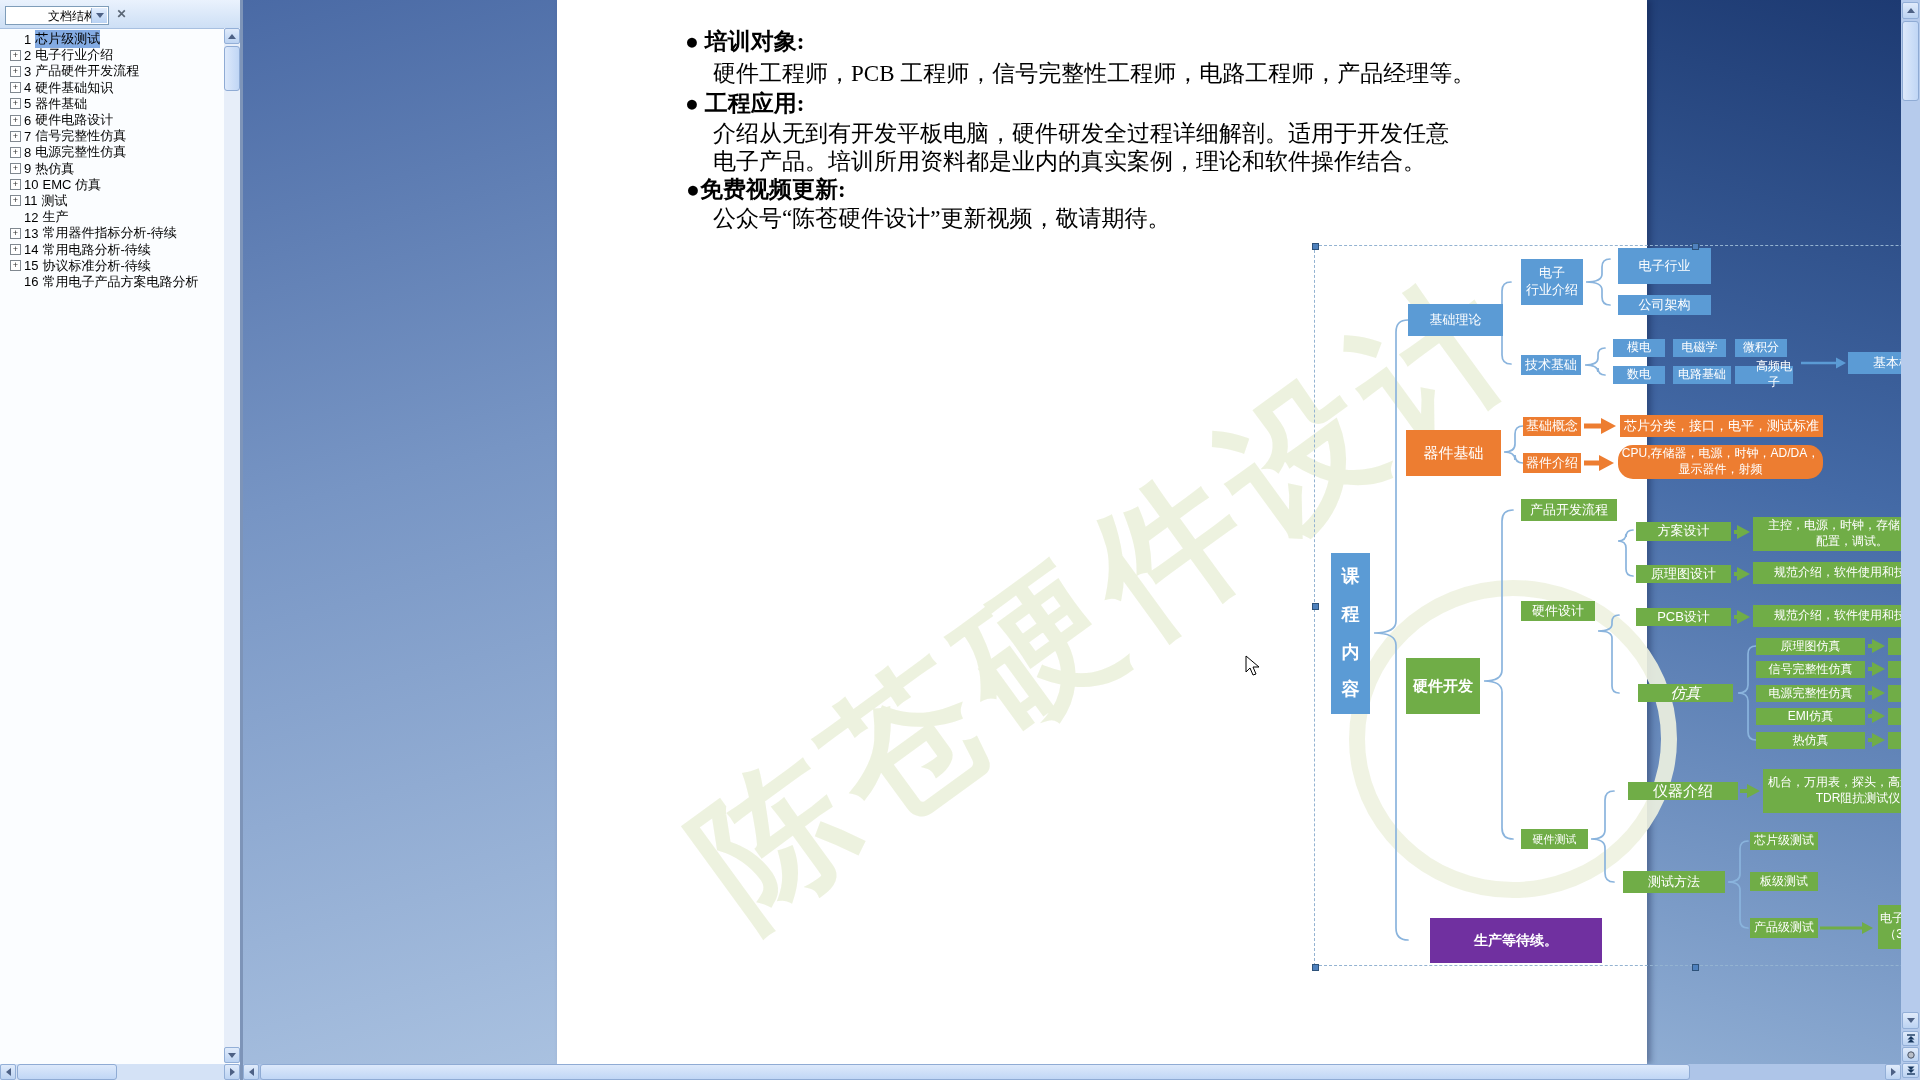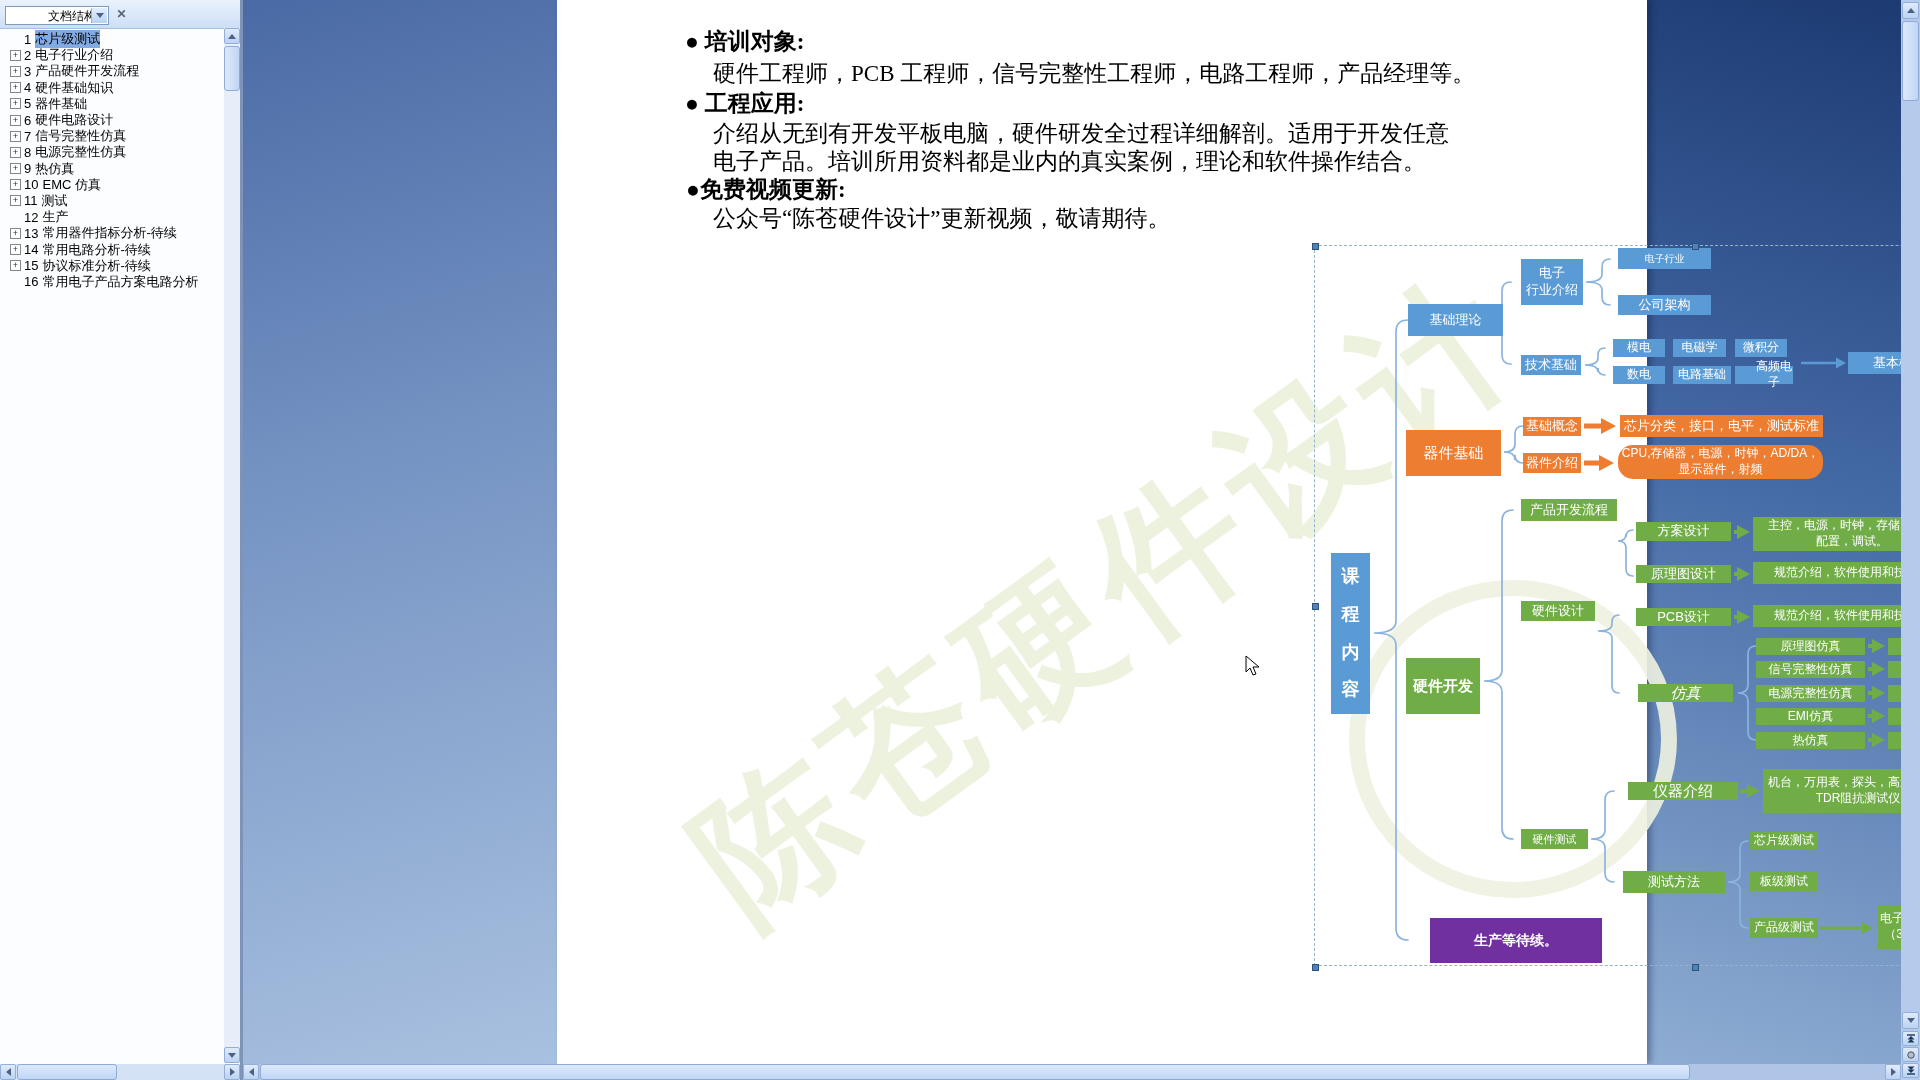--- a/index.html
+++ b/index.html
@@ -252,21 +252,21 @@
         <polygon points="1315,927 1304,921 1304,933" fill="#70ad47"></polygon>
       </svg>
     <div id="nodes">
         <div class="node blue vert" style="left: 16px; top: 307px; width: 39px; height: 161px; font-size: 18px; font-weight: bold;">课
 程
 内
 容</div>
         <div class="node blue" style="left: 93px; top: 58px; width: 95px; height: 32px; font-size: 13px;">基础理论</div>
         <div class="node blue" style="left: 206px; top: 13px; width: 62px; height: 46px; font-size: 13px;">电子
 行业介绍</div>
-        <div class="node blue" style="left: 303px; top: 2px; width: 93px; height: 21px; font-size: 10px;">电子行业</div>
+        <div class="node blue" style="left: 303px; top: 2px; width: 93px; height: 36px; font-size: 13px;">电子行业</div>
         <div class="node blue" style="left: 303px; top: 49px; width: 93px; height: 20px; font-size: 13px;">公司架构</div>
         <div class="node blue" style="left: 206px; top: 109px; width: 60px; height: 20px; font-size: 13px;">技术基础</div>
         <div class="node blue" style="left: 298px; top: 93px; width: 52px; height: 18px; font-size: 12px;">模电</div>
         <div class="node blue" style="left: 358px; top: 93px; width: 53px; height: 18px; font-size: 12px;">电磁学</div>
         <div class="node blue" style="left: 420px; top: 93px; width: 52px; height: 18px; font-size: 12px;">微积分</div>
         <div class="node blue" style="left: 298px; top: 120px; width: 52px; height: 18px; font-size: 12px;">数电</div>
         <div class="node blue" style="left: 358px; top: 120px; width: 58px; height: 18px; font-size: 12px;">电路基础</div>
         <div class="node blue" style="left: 420px; top: 120px; width: 58px; height: 18px; font-size: 12px; padding-left: 20px;">高频电子</div>
         <div class="node blue" style="left: 533px; top: 106px; width: 180px; height: 22px; font-size: 13px;">基本概念和结论性概述</div>
         <div class="node orange" style="left: 91px; top: 184px; width: 95px; height: 46px; font-size: 15px;">器件基础</div>

